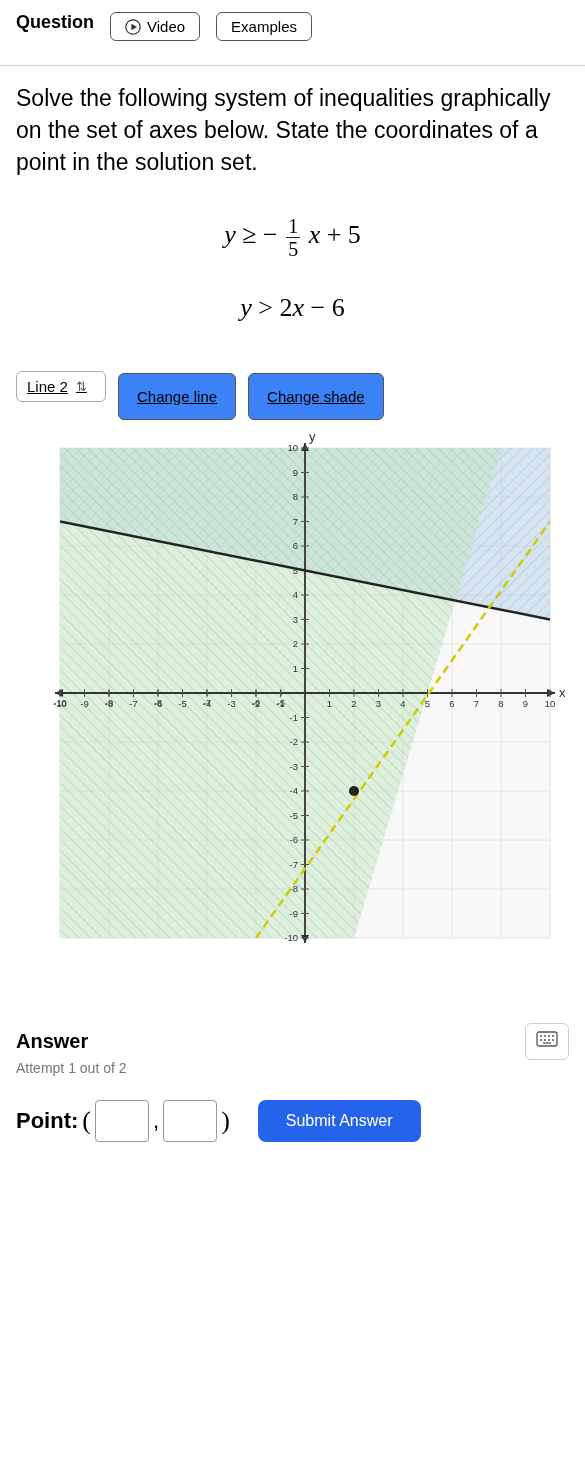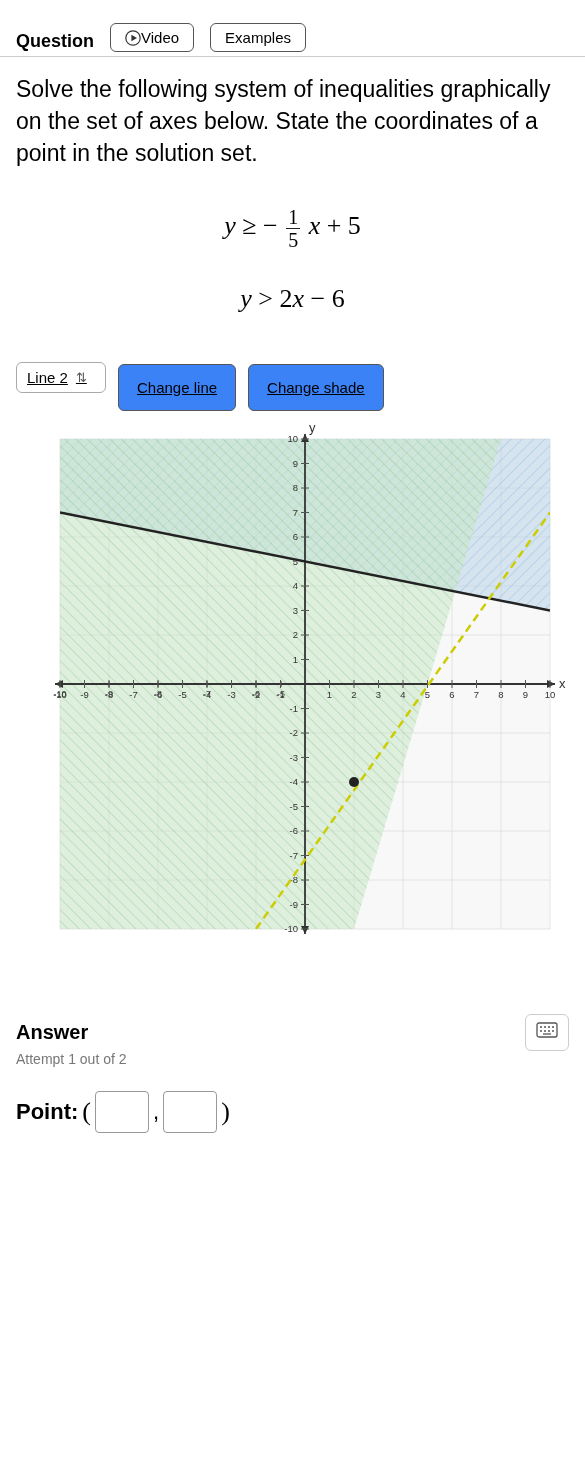--- a/index.html
+++ b/index.html
@@ -5,42 +5,41 @@
     * { box-sizing: border-box; margin: 0; padding: 0; }
     body {
       font-family: Georgia, 'Times New Roman', serif;
       background: #fff;
       width: 585px;
       min-height: 1480px;
       overflow-x: hidden;
     }
     .header {
       display: flex;
-      align-items: flex-end;
-      padding: 12px 16px 4px 16px;
+      align-items: flex-start;
+      padding: 12px 16px 24px 16px;
       border-bottom: 1px solid #ccc;
       gap: 16px;
     }
     .header-title {
       font-weight: bold;
       font-size: 18px;
       font-family: Arial, sans-serif;
     }
     .header-btn {
       display: flex;
       align-items: center;
-      gap: 0;
+      gap: 6px;
       border: 1.5px solid #555;
       border-radius: 6px;
       padding: 5px 14px;
       font-size: 15px;
       font-family: Arial, sans-serif;
       background: #fff;
       cursor: pointer;
-      margin-top: 11px;
     }
     .header-btn .play-icon {
       width: 16px; height: 16px;
     }
     .question-text {
       padding: 16px 16px 0 16px;
       font-size: 23px;
       font-family: Arial, sans-serif;
       line-height: 1.4;
     }
@@ -411,14 +410,15 @@
     </button>
   </div>
   <p class="attempt-text">Attempt 1 out of 2</p>
   <div class="point-row">
     <span class="point-label">Point:</span>
     <span class="point-paren">(</span>
     <input class="point-input" type="text" style="">
     <span class="point-comma">,</span>
     <input class="point-input" type="text" style="">
     <span class="point-paren">)</span>
+    <button class="submit-btn">Submit Answer</button>
   </div>
 </div>
 
 </body></html>

